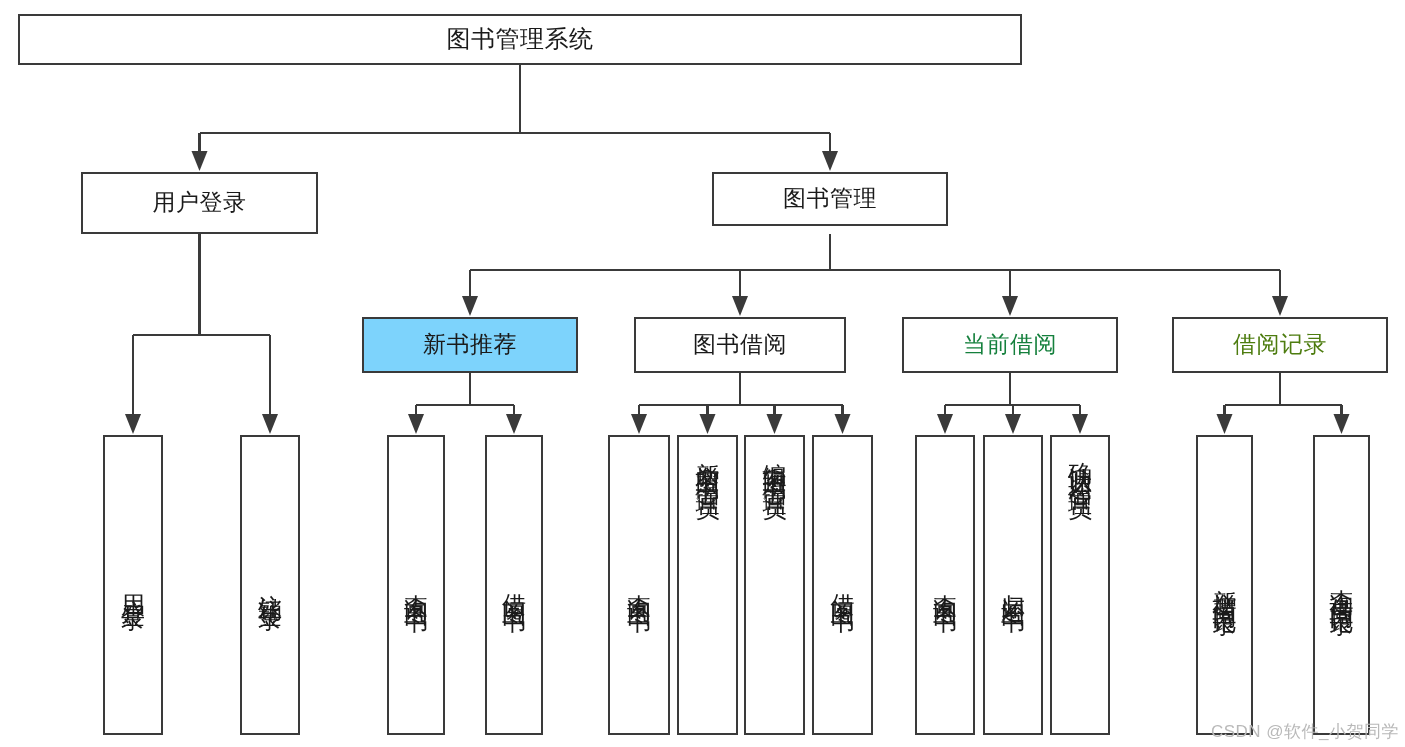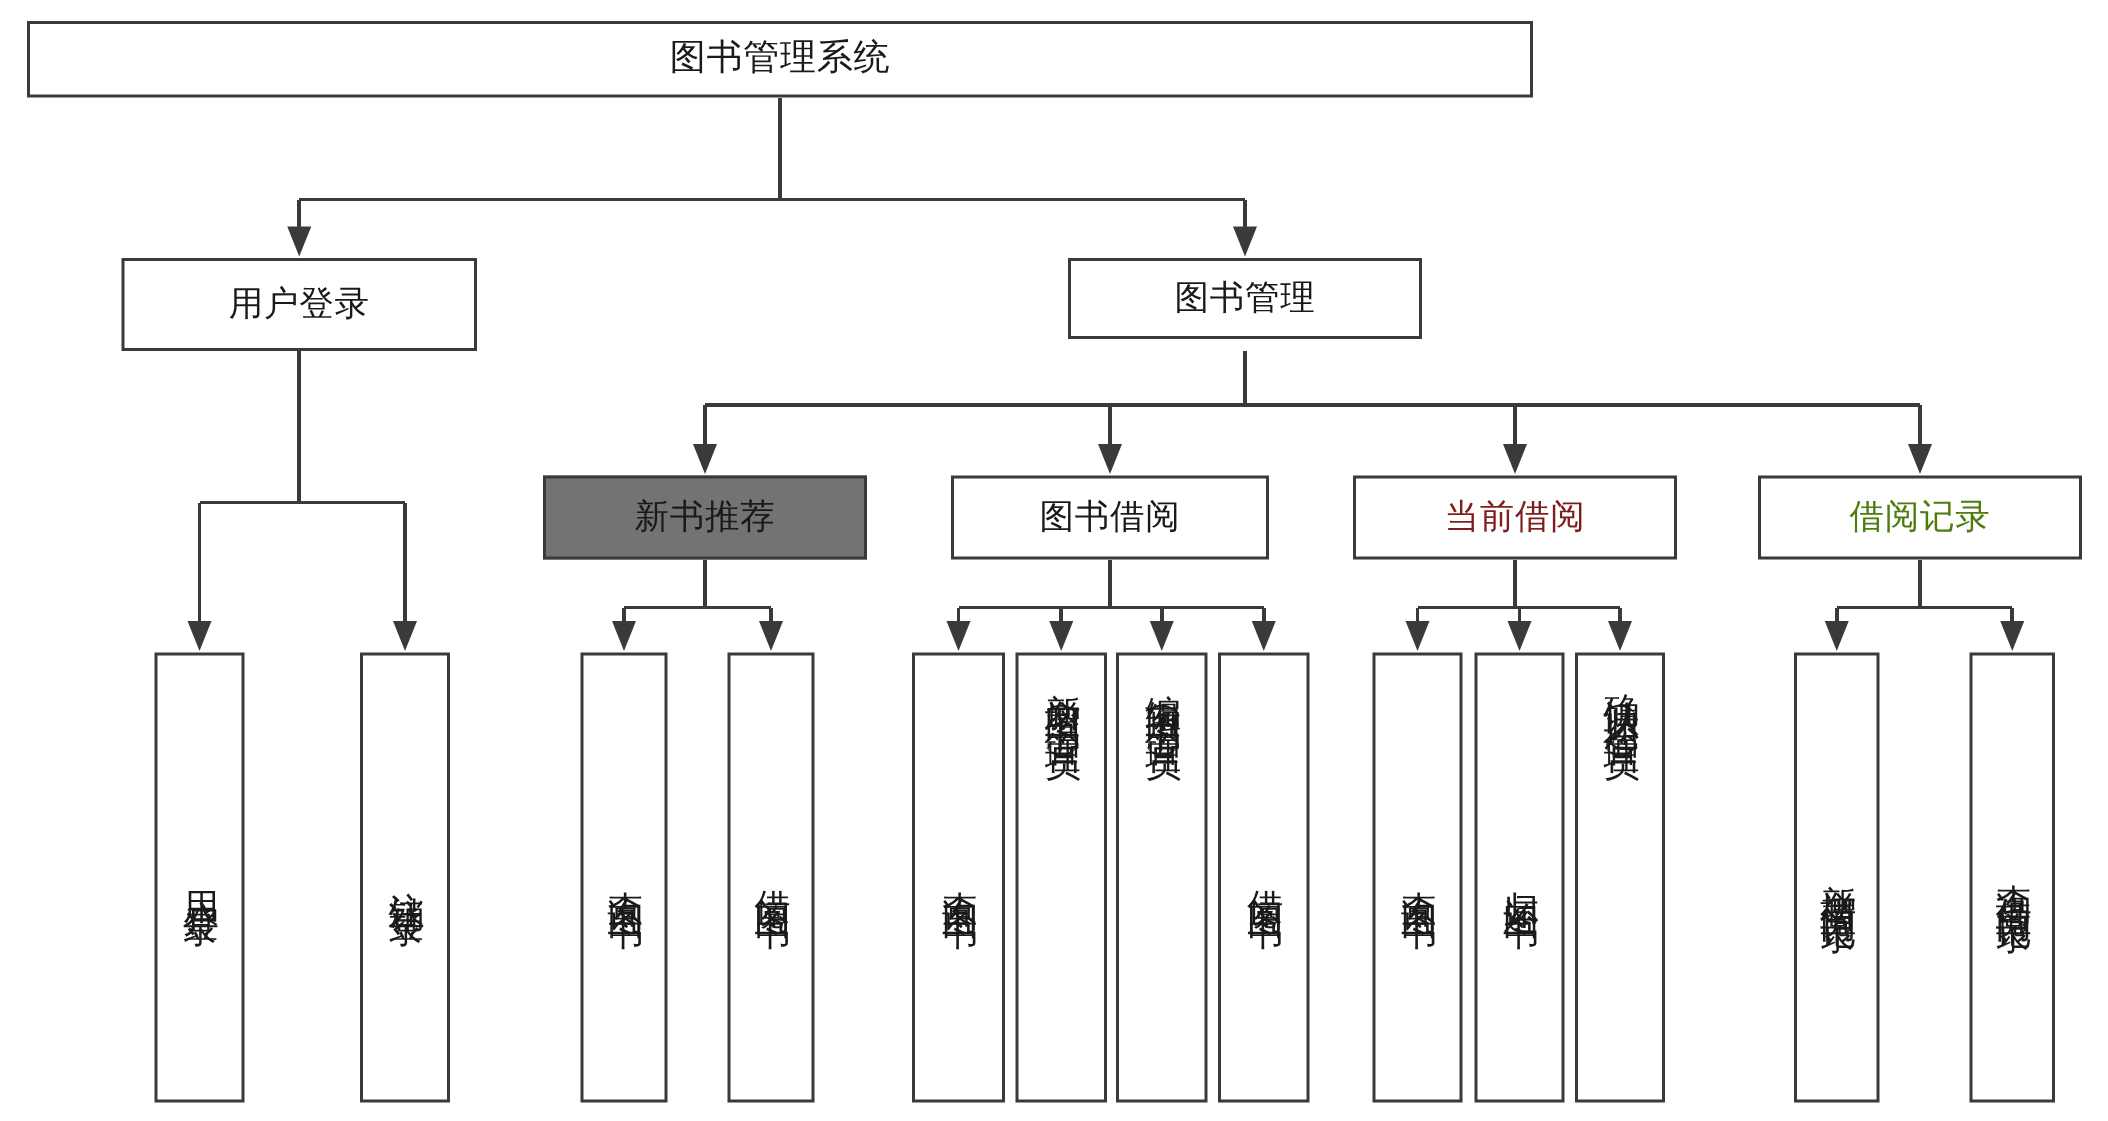--- a/index.html
+++ b/index.html
@@ -144,28 +144,28 @@
   <div id="node-layer">
       <div class="node-box node-h node-root" style="left: 18px; top: 14px; width: 1004px; height: 51px; border-color: rgb(58, 58, 58); background: rgb(255, 255, 255); justify-content: center;">
         <span class="node-label" style="color: rgb(26, 26, 26);">图书管理系统</span>
       </div>
       <div class="node-box node-h" style="left: 81px; top: 172px; width: 237px; height: 62px; border-color: rgb(58, 58, 58); background: rgb(255, 255, 255);">
         <span class="node-label" style="color: rgb(26, 26, 26);">用户登录</span>
       </div>
       <div class="node-box node-h" style="left: 712px; top: 172px; width: 236px; height: 54px; border-color: rgb(58, 58, 58); background: rgb(255, 255, 255);">
         <span class="node-label" style="color: rgb(26, 26, 26);">图书管理</span>
       </div>
-      <div class="node-box node-h" style="left: 362px; top: 317px; width: 216px; height: 56px; border-color: rgb(58, 58, 58); background: #737373;">
+      <div class="node-box node-h" style="left: 362px; top: 317px; width: 216px; height: 56px; border-color: rgb(58, 58, 58); background: #7dd3fc;">
         <span class="node-label" style="color: rgb(26, 26, 26);">新书推荐</span>
       </div>
       <div class="node-box node-h" style="left: 634px; top: 317px; width: 212px; height: 56px; border-color: rgb(58, 58, 58); background: rgb(255, 255, 255); justify-content: center;">
         <span class="node-label" style="color: rgb(26, 26, 26);">图书借阅</span>
       </div>
       <div class="node-box node-h" style="left: 902px; top: 317px; width: 216px; height: 56px; border-color: rgb(58, 58, 58); background: rgb(255, 255, 255);">
-        <span class="node-label" style="color: #7f1d1d; text-align: center;">当前借阅</span>
+        <span class="node-label" style="color: #15803d; text-align: center;">当前借阅</span>
       </div>
       <div class="node-box node-h" style="left: 1172px; top: 317px; width: 216px; height: 56px; border-color: rgb(58, 58, 58); background: rgb(255, 255, 255);">
         <span class="node-label" style="color: #4d7c0f;">借阅记录</span>
       </div>
       <div class="node-box node-v" style="left: 103px; top: 435px; width: 60px; height: 300px; border-color: rgb(58, 58, 58); background: rgb(255, 255, 255);">
         <span class="node-label" style="color: rgb(26, 26, 26);">用户登录</span>
       </div>
       <div class="node-box node-v" style="left: 240px; top: 435px; width: 60px; height: 300px; border-color: rgb(58, 58, 58); background: rgb(255, 255, 255);">
         <span class="node-label" style="color: rgb(26, 26, 26);">注销登录</span>
       </div>
@@ -196,13 +196,14 @@
       <div class="node-box node-v align-top" style="left: 1050px; top: 435px; width: 60px; height: 300px; border-color: rgb(58, 58, 58); background: rgb(255, 255, 255);">
         <span class="node-label" style="color: rgb(26, 26, 26);">确认归还（管理员）</span>
       </div>
       <div class="node-box node-v" style="left: 1196px; top: 435px; width: 57px; height: 300px; border-color: rgb(58, 58, 58); background: rgb(255, 255, 255);">
         <span class="node-label" style="color: rgb(26, 26, 26);">新增借阅记录</span>
       </div>
       <div class="node-box node-v" style="left: 1313px; top: 435px; width: 57px; height: 300px; border-color: rgb(58, 58, 58); background: rgb(255, 255, 255);">
         <span class="node-label" style="color: rgb(26, 26, 26);">查询借阅记录</span>
       </div>
     </div>
+  <div class="watermark">CSDN @软件_小贺同学</div>
 </div>
 
 </body></html>

